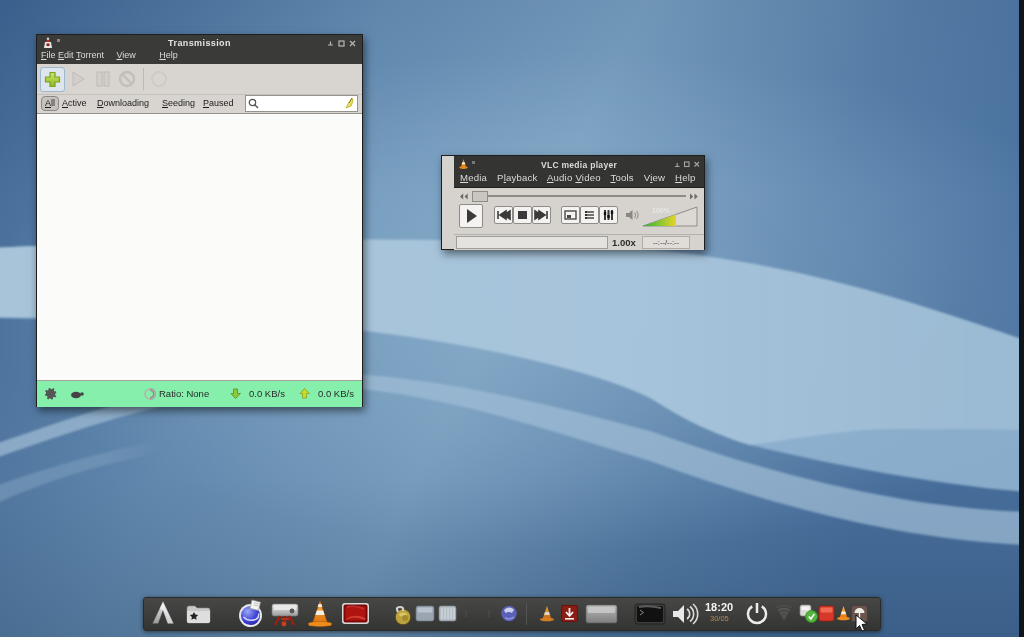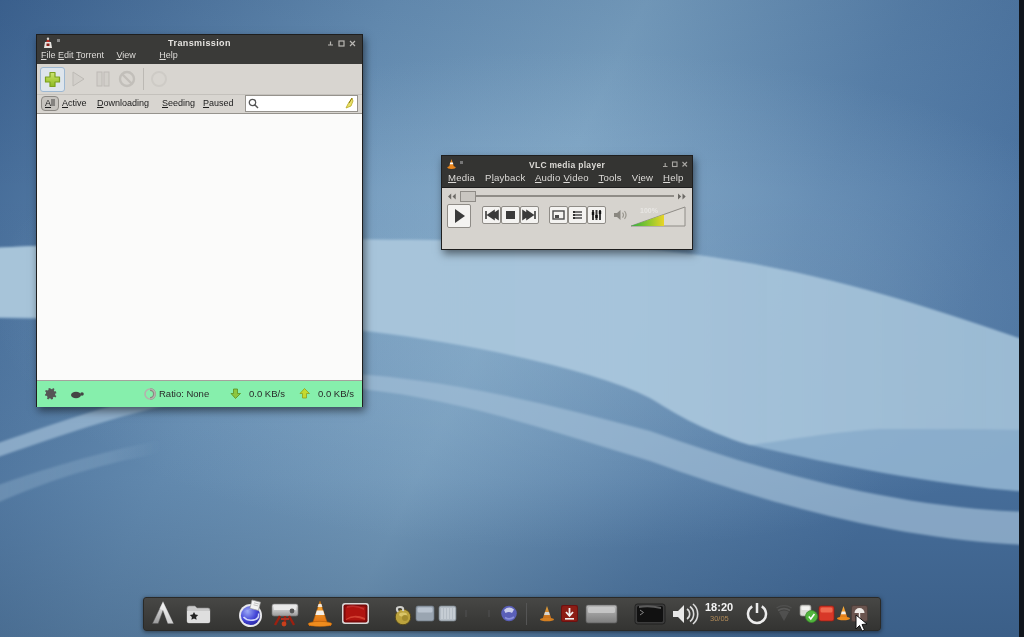--- a/index.html
+++ b/index.html
@@ -179,21 +179,21 @@
       <path d="M3.5 1 h4 v4.5 h3 L5.5 10.5 L1 5.5 h2.5 Z" fill="#8dc63f" stroke="#5a8f1e" stroke-width="0.8"></path>
     </svg>
     <div class="abs" style="left:212px;top:7px;">0.0 KB/s</div>
     <svg class="abs" style="left:262px;top:7px" width="11" height="11">
       <path d="M3.5 10 h4 V5.5 h3 L5.5 0.5 L1 5.5 h2.5 Z" fill="#c5d92e" stroke="#8f9f1a" stroke-width="0.8"></path>
     </svg>
     <div class="abs" style="left:281px;top:7px;">0.0 KB/s</div>
   </div>
 </div>
 
-<div class="win" style="left:441px;top:155px;width:250px;height:93px;background:#d6d3ce;">
+<div class="win" style="left:441px;top:155px;width:250px;height:93px;background:#d6d3ce;padding-left:12px;">
 
   <div class="tbar" style="height:16px;font-size:8.5px;font-weight:bold;background:#343432;">
     <svg class="abs" style="left:4px;top:2px" width="11" height="12" viewBox="0 0 11 12">
       <path d="M5.5 1 L8 9 H3 Z" fill="#e8861e"></path>
       <path d="M4.2 4.5 h2.6 l0.5 1.8 h-3.6 Z" fill="#fff"></path>
       <ellipse cx="5.5" cy="9.6" rx="4.2" ry="1.3" fill="#e8861e"></ellipse>
     </svg>
     <div class="abs" style="left:18px;top:5px;width:3px;height:3px;background:#777;"></div>
     <div style="text-align:center;padding-top:4px;letter-spacing:0.3px;color:#dcdad6;">VLC media player</div>
     <svg class="abs" style="right:4px;top:5px" width="26" height="8">
@@ -278,20 +278,25 @@
           <stop offset="0" stop-color="#2fae3e"></stop>
           <stop offset="0.55" stop-color="#8fc82e"></stop>
           <stop offset="1" stop-color="#e8d428"></stop>
         </linearGradient>
       </defs>
       <path d="M1 21 L55 2 L55 21 Z" fill="#dcd9d4" stroke="#8f8c87" stroke-width="1"></path>
       <path d="M1 21 L34 9.4 L34 21 Z" fill="url(#vol)"></path>
     </svg>
   </div>
 
+  <div style="height:15px;position:relative;border-top:1px solid #b5b2ad;background:#d6d3ce;">
+    <div class="abs" style="left:2px;top:1px;width:150px;height:11px;background:#e5e3df;border:1px solid #a09d98;"></div>
+    <div class="abs" style="left:158px;top:2px;font-size:9.5px;font-weight:bold;color:#2a2a2a;">1.00x</div>
+    <div class="abs" style="left:188px;top:1px;width:46px;height:11px;background:#e0ddd8;border:1px solid #b0ada8;font-size:7.5px;color:#444;text-align:center;line-height:11px;">--:--/--:--</div>
+  </div>
 </div>
 
 <div class="abs" style="left:143px;top:597px;width:738px;height:34px;background:linear-gradient(#474745,#343432);border-radius:3px;box-shadow:0 1px 4px rgba(0,0,0,.5);border:1px solid #2a2a28;box-sizing:border-box;"></div>
 <svg class="abs" style="left:143px;top:597px" width="738" height="34" id="bar">
   <defs>
     <linearGradient id="silver" x1="0" y1="0" x2="0" y2="1">
       <stop offset="0" stop-color="#f2f2f2"></stop>
         <stop offset="1" stop-color="#9a9a9a"></stop>
     </linearGradient>
     <radialGradient id="sphere" cx="0.35" cy="0.3" r="0.9">

